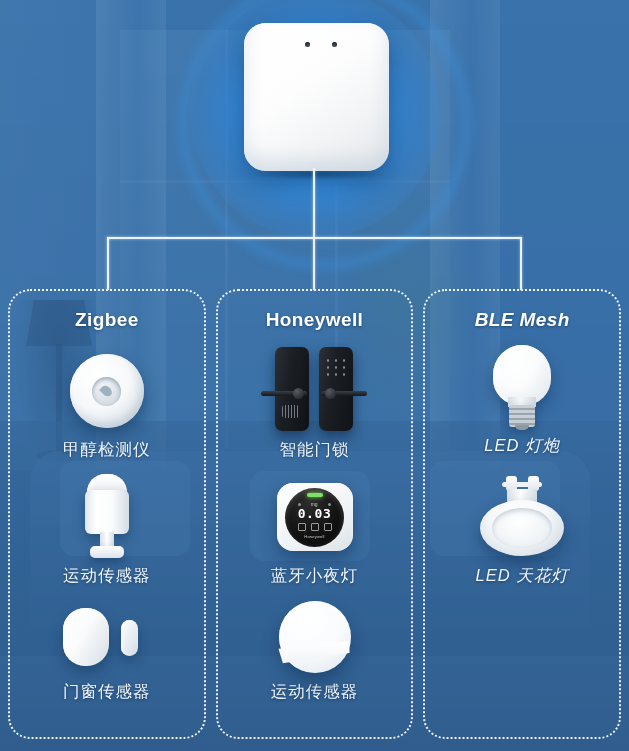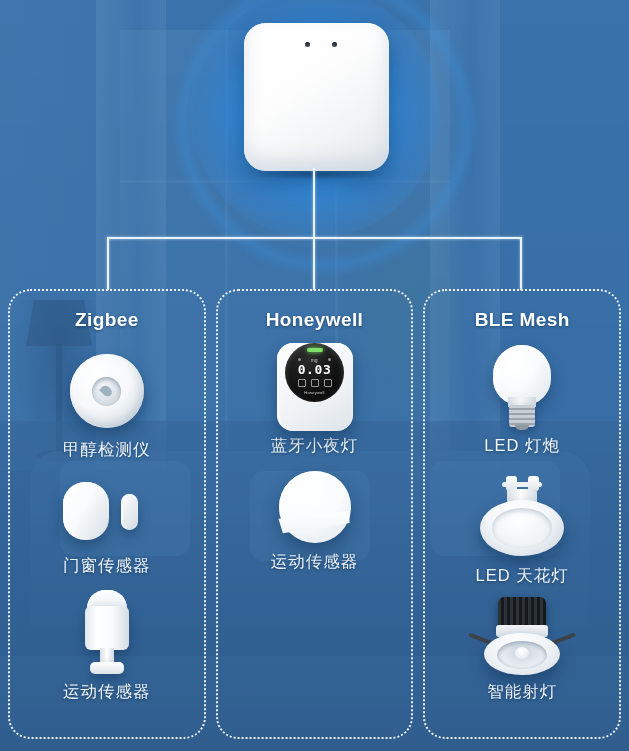--- a/index.html
+++ b/index.html
@@ -62,21 +62,21 @@
   .v-main{left:313px;top:168px;width:2px;height:70px;}
   .h-main{left:107px;top:237px;width:415px;height:2px;}
   .v-l{left:107px;top:237px;width:2px;height:53px;}
   .v-c{left:313px;top:237px;width:2px;height:53px;}
   .v-r{left:520px;top:237px;width:2px;height:53px;}
 
   
   .cols{position:absolute;left:0;top:289px;width:629px;height:450px;display:flex;}
   .col{position:relative;flex:1;margin:0 5px;border:2px dotted rgba(255,255,255,.92);
     border-radius:22px;display:flex;flex-direction:column;align-items:center;}
-  .col:first-child{margin-left:8px;} .col:last-child{margin-right:8px;}
+  .col:first-child{margin-left:8px;} .col:last-child{margin-right:8px;font-style:italic;}
   .col-title{margin-top:18px;color:#ffffff;font-size:19px;font-weight:bold;letter-spacing:.4px;
     text-shadow:0 1px 3px rgba(10,40,70,.55);}
   .item{width:100%;display:flex;flex-direction:column;align-items:center;}
   .item-art{position:relative;display:flex;align-items:center;justify-content:center;}
   .item-label{color:#f2f8ff;font-size:16.5px;letter-spacing:1px;margin-top:2px;
     text-shadow:0 1px 3px rgba(10,40,70,.6);white-space:nowrap;}
 
   
   .r1 .item-art{height:92px;} .r2 .item-art{height:92px;} .r3 .item-art{height:84px;}
   .r1{margin-top:14px;} .r2{margin-top:10px;} .r3{margin-top:8px;}
@@ -125,24 +125,24 @@
   .lock .knob{position:absolute;top:41px;width:11px;height:11px;border-radius:50%;
     background:radial-gradient(circle at 35% 30%,#555b62,#1b1f24);}
   .lock .k1{left:32px;} .lock .k2{left:64px;}
   .lock .keypad{position:absolute;left:63px;top:10px;width:24px;height:22px;
     background:
       radial-gradient(circle,rgba(150,160,172,.85) 1px,transparent 1.3px) 0 0/8px 7px;}
   .lock .fp{position:absolute;left:21px;top:58px;width:17px;height:13px;border-radius:3px;
     background:repeating-linear-gradient(90deg,rgba(150,160,172,.7) 0 1px,transparent 1px 3px);}
 
   
-  .meth{position:relative;width:76px;height:88px;border-radius:16px;
+  .meth{position:relative;width:76px;height:68px;border-radius:16px;
     background:linear-gradient(150deg,#ffffff,#f0f3f6 60%,#dde3e9);
     box-shadow:0 8px 16px rgba(12,45,80,.45), inset 1px 2px 4px #fff;
-    display:flex;justify-content:center;}
+    display:flex;align-items:center;justify-content:center;}
   .meth .face{position:relative;width:59px;height:59px;border-radius:50%;
     background:radial-gradient(circle at 40% 26%,#2b2b2b 0%,#121212 55%,#050505 100%);
     box-shadow:inset 0 2px 6px rgba(255,255,255,.18);
     display:flex;flex-direction:column;align-items:center;justify-content:center;}
   .meth .bar{position:absolute;top:5px;left:50%;transform:translateX(-50%);
     width:16px;height:4px;border-radius:3px;background:#7fe06a;box-shadow:0 0 5px #7fe06a;}
   .meth .unit{color:#d8d8d8;font-size:4.5px;margin-top:7px;letter-spacing:.3px;}
   .meth .val{color:#ffffff;font-size:13px;font-weight:bold;letter-spacing:.6px;line-height:1;
     font-family:"DejaVu Sans Mono","Liberation Mono",monospace;}
   .meth .icons{display:flex;gap:5px;margin-top:3px;}
@@ -262,46 +262,61 @@
         <div class="item-art">
           <div class="th">
               <div class="th-in">
                 <div class="drop"></div>
               </div>
             </div>
         </div>
         <div class="item-label">甲醇检测仪</div>
       </div>
 
-      <div class="item r3">
-        <div class="item-art">
-          <div class="door">
-              <div class="big"></div>
-              <div class="sml"></div>
-            </div>
-        </div>
-        <div class="item-label">门窗传感器</div>
-      </div>
-
       <div class="item r2">
         <div class="item-art">
           <div class="pir">
               <div class="dome"></div>
               <div class="body"></div>
               <div class="neck"></div>
               <div class="foot"></div>
             </div>
         </div>
         <div class="item-label">运动传感器</div>
       </div>
+
+      <div class="item r3">
+        <div class="item-art">
+          <div class="door">
+              <div class="big"></div>
+              <div class="sml"></div>
+            </div>
+        </div>
+        <div class="item-label">门窗传感器</div>
+      </div>
     </div>
 
     <div class="col">
       <div class="col-title">Honeywell</div>
 
+      <div class="item r1">
+        <div class="item-art">
+          <div class="lock">
+            <div class="panel p1"></div>
+              <div class="panel p2"></div>
+            <div class="keypad"></div>
+              <div class="fp"></div>
+            <div class="handle h1"></div>
+              <div class="handle h2"></div>
+            <div class="knob k1"></div>
+              <div class="knob k2"></div>
+          </div>
+        </div>
+        <div class="item-label">智能门锁</div>
+      </div>
 
       <div class="item r2">
         <div class="item-art">
           <div class="meth">
             <div class="face">
               <div class="bar"></div>
               <div class="dot dl"></div>
                 <div class="dot dr"></div>
               <div class="unit">mg</div>
               <div class="val">0.03</div>
@@ -350,30 +365,16 @@
               <div class="clip c1"></div>
               <div class="clip c2"></div>
             <div class="neck"></div>
               <div class="ring"></div>
               <div class="lens"></div>
           </div>
         </div>
         <div class="item-label">LED 天花灯</div>
       </div>
 
-      <div class="item r3">
-        <div class="item-art">
-          <div class="spot">
-            <div class="spr sl"></div>
-              <div class="spr sr"></div>
-            <div class="heat"></div>
-              <div class="mid"></div>
-            <div class="ring"></div>
-              <div class="inner"></div>
-              <div class="led"></div>
-          </div>
-        </div>
-        <div class="item-label">智能射灯</div>
-      </div>
     </div>
 
   </div>
 </div>
 
 </body></html>

